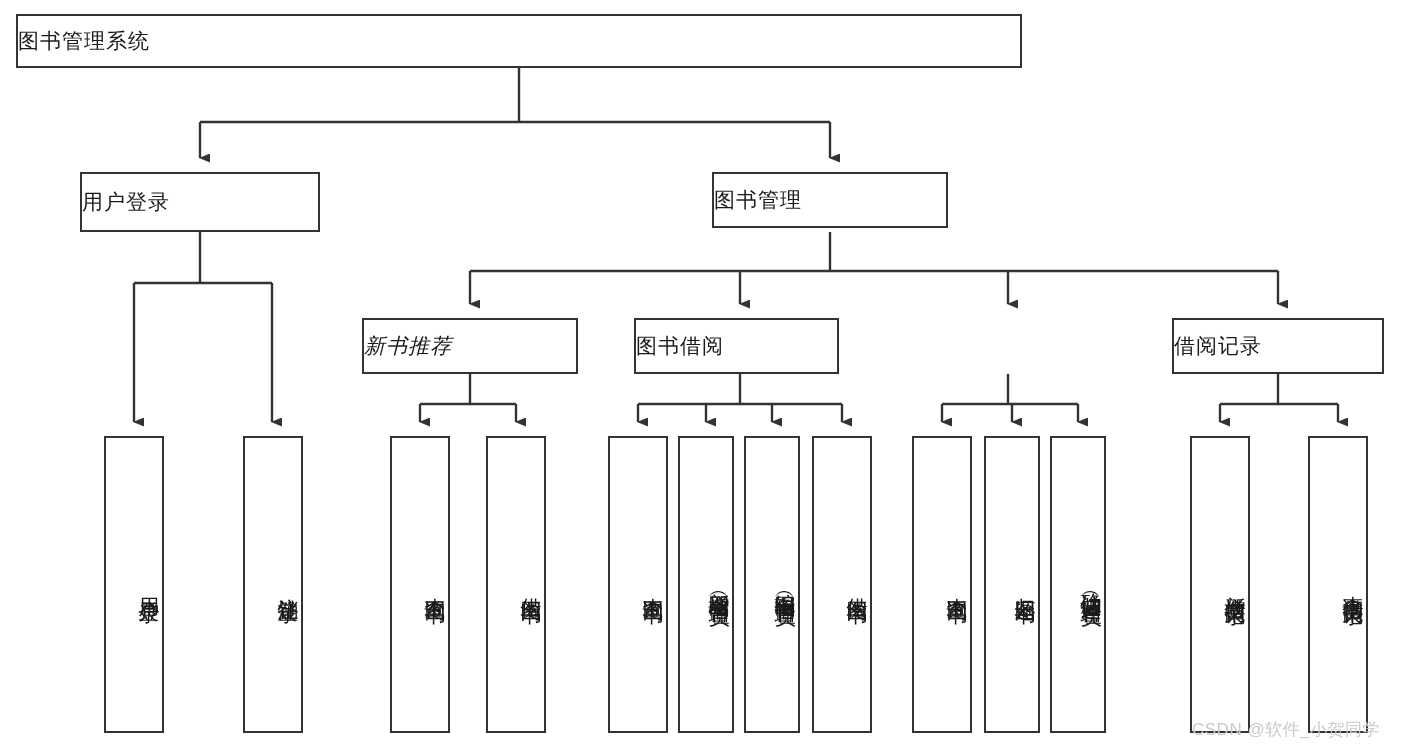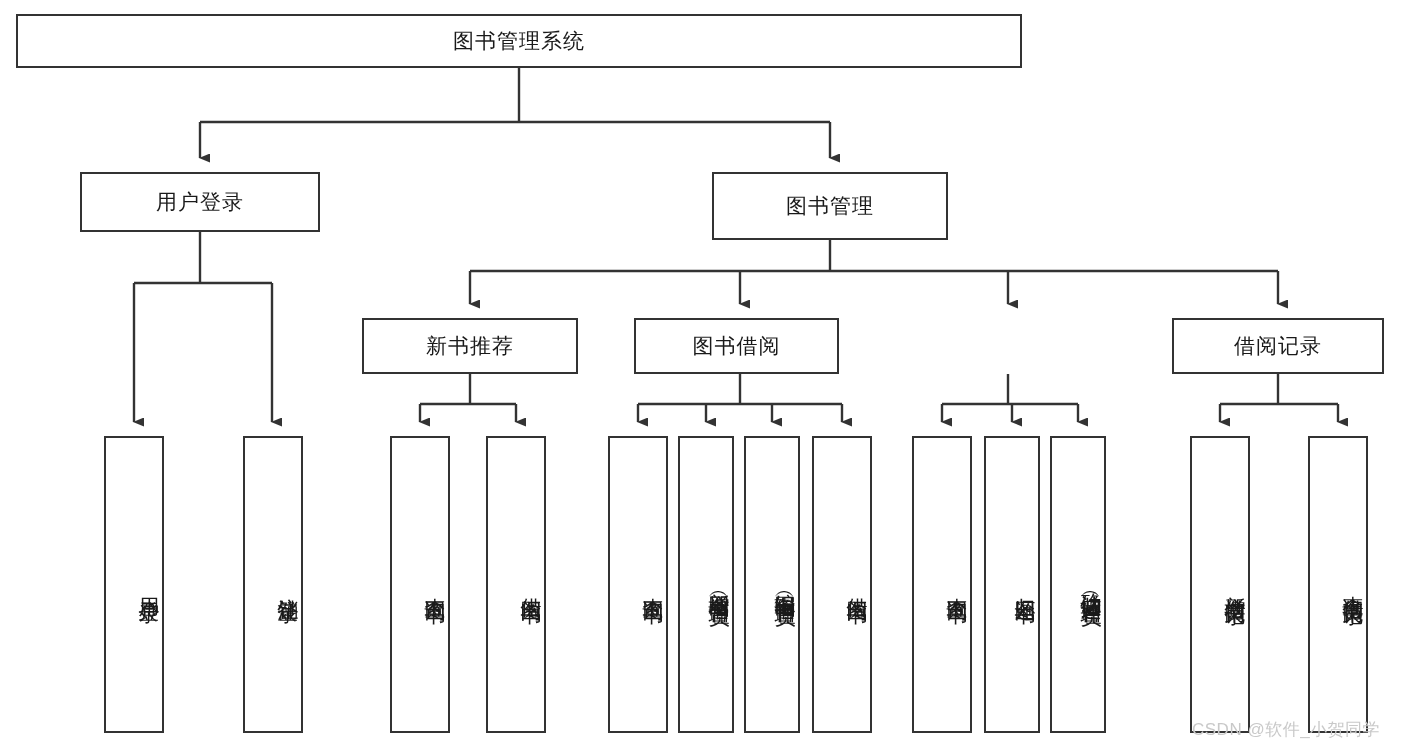--- a/index.html
+++ b/index.html
@@ -26,21 +26,21 @@
     height: 747px;
     pointer-events: none;
   }
   .node {
     position: absolute;
     box-sizing: border-box;
     border: 2px solid #333333;
     background: #ffffff;
     display: flex;
     align-items: center;
-    justify-content: center;
+    justify-content: flex-start;
     text-align: center;
   }
   .node.horiz {
     font-size: 21px;
     letter-spacing: 1px;
     line-height: 1.2;
   }
   .node.vert {
     writing-mode: vertical-rl;
     text-orientation: upright;
@@ -121,25 +121,25 @@
     </g>
   </svg>
 
   <div class="node horiz" style="left: 16px; top: 14px; width: 1006px; height: 54px; border-color: rgb(51, 51, 51); background: rgb(255, 255, 255);">
     <span>图书管理系统</span>
   </div>
 
   <div class="node horiz" style="left: 80px; top: 172px; width: 240px; height: 60px; border-color: rgb(51, 51, 51); background: rgb(255, 255, 255);">
     <span>用户登录</span>
   </div>
-  <div class="node horiz" style="left: 712px; top: 172px; width: 236px; height: 68px; border-color: rgb(51, 51, 51); background: rgb(255, 255, 255);">
+  <div class="node horiz" style="left: 712px; top: 172px; width: 236px; height: 56px; border-color: rgb(51, 51, 51); background: rgb(255, 255, 255);">
     <span>图书管理</span>
   </div>
 
-  <div class="node horiz" style="left: 362px; top: 318px; width: 216px; height: 56px; border-color: rgb(51, 51, 51); background: rgb(255, 255, 255);">
+  <div class="node horiz" style="left: 362px; top: 318px; width: 216px; height: 56px; border-color: rgb(51, 51, 51); background: rgb(255, 255, 255); font-style: italic;">
     <span>新书推荐</span>
   </div>
   <div class="node horiz" style="left: 634px; top: 318px; width: 205px; height: 56px; border-color: rgb(51, 51, 51); background: rgb(255, 255, 255);">
     <span>图书借阅</span>
   </div>
   <div class="node horiz" style="left: 1172px; top: 318px; width: 212px; height: 56px; border-color: rgb(51, 51, 51); background: rgb(255, 255, 255);">
     <span>借阅记录</span>
   </div>
 
   <div class="node vert" style="left: 104px; top: 436px; width: 60px; height: 297px; border-color: rgb(51, 51, 51); background: rgb(255, 255, 255);">

